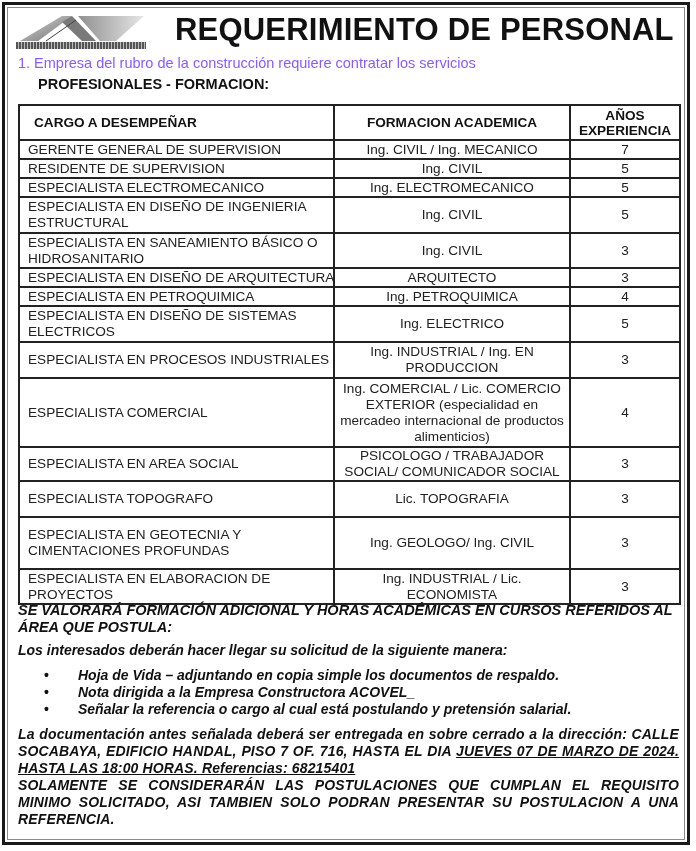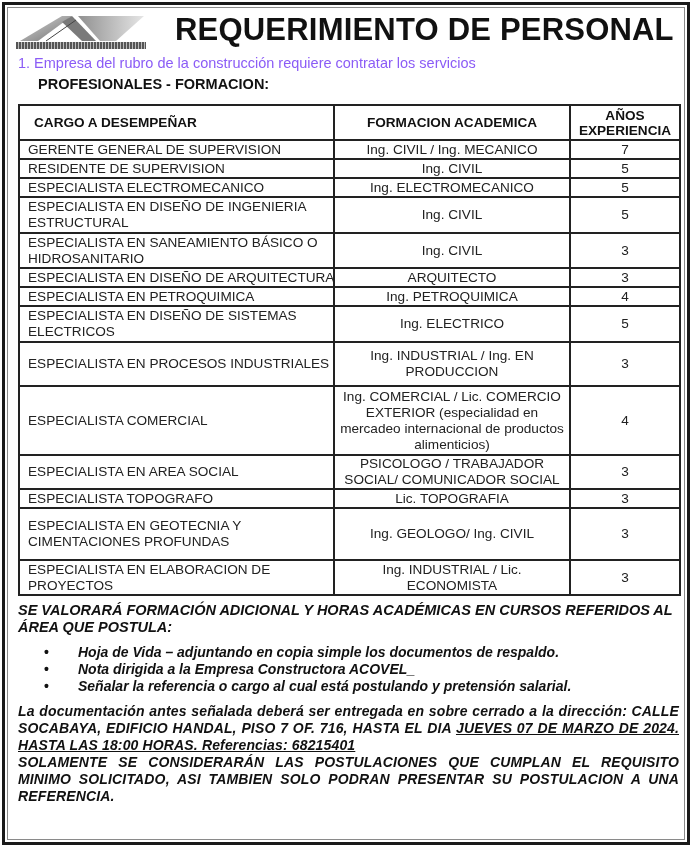--- a/index.html
+++ b/index.html
@@ -113,55 +113,56 @@
     <tr style="height:19px">
       <td class="c1">ESPECIALISTA EN PETROQUIMICA</td>
       <td class="c2">Ing. PETROQUIMICA</td>
       <td class="c3">4</td>
     </tr>
     <tr style="height:36px">
       <td class="c1">ESPECIALISTA EN DISEÑO DE SISTEMAS ELECTRICOS</td>
       <td class="c2">Ing. ELECTRICO</td>
       <td class="c3">5</td>
     </tr>
-    <tr style="height:44px">
+    <tr style="height:36px">
       <td class="c1" style="white-space:nowrap;padding-right:0">ESPECIALISTA EN PROCESOS INDUSTRIALES</td>
       <td class="c2" style="padding:0 30px">Ing. INDUSTRIAL / Ing. EN PRODUCCION</td>
       <td class="c3">3</td>
     </tr>
     <tr style="height:69px">
       <td class="c1">ESPECIALISTA COMERCIAL</td>
       <td class="c2" style="padding:0 2px">Ing. COMERCIAL / Lic. COMERCIO EXTERIOR (especialidad en mercadeo internacional de productos alimenticios)</td>
       <td class="c3">4</td>
     </tr>
     <tr style="height:34px">
       <td class="c1">ESPECIALISTA EN AREA SOCIAL</td>
       <td class="c2" style="padding:0 2px">PSICOLOGO / TRABAJADOR SOCIAL/ COMUNICADOR SOCIAL</td>
       <td class="c3">3</td>
     </tr>
-    <tr style="height:19px">
+    <tr style="height:36px">
       <td class="c1">ESPECIALISTA TOPOGRAFO</td>
       <td class="c2">Lic. TOPOGRAFIA</td>
       <td class="c3">3</td>
     </tr>
     <tr style="height:52px">
       <td class="c1" style="padding-right:60px">ESPECIALISTA EN GEOTECNIA Y CIMENTACIONES PROFUNDAS</td>
       <td class="c2">Ing. GEOLOGO/ Ing. CIVIL</td>
       <td class="c3">3</td>
     </tr>
     <tr style="height:35px">
       <td class="c1" style="padding-right:60px">ESPECIALISTA EN ELABORACION DE PROYECTOS</td>
       <td class="c2" style="padding:0 40px">Ing. INDUSTRIAL / Lic. ECONOMISTA</td>
       <td class="c3">3</td>
     </tr>
   </tbody>
 </table>
 
 <div class="notes">
   <p class="n1">SE VALORARÁ FORMACIÓN ADICIONAL Y HORAS ACADÉMICAS EN CURSOS REFERIDOS AL ÁREA QUE POSTULA:</p>
+  <p class="n2">Los interesados deberán hacer llegar su solicitud de la siguiente manera:</p>
   <ul class="bul">
     <li>Hoja de Vida – adjuntando en copia simple los documentos de respaldo.</li>
     <li>Nota dirigida a la Empresa Constructora ACOVEL_</li>
     <li>Señalar la referencia o cargo al cual está postulando y pretensión salarial.</li>
   </ul>
   <p class="n3"><span>La documentación antes señalada deberá ser entregada en sobre cerrado a la dirección: CALLE SOCABAYA, EDIFICIO HANDAL, PISO 7 OF. 716, HASTA EL DIA </span><span class="u">JUEVES 07 DE MARZO DE 2024. HASTA LAS 18:00 HORAS. Referencias: 68215401</span></p>
   <p class="n3" style="margin-top:0">SOLAMENTE SE CONSIDERARÁN LAS POSTULACIONES QUE CUMPLAN EL REQUISITO MINIMO SOLICITADO, ASI TAMBIEN SOLO PODRAN PRESENTAR SU POSTULACION A UNA REFERENCIA.</p>
 </div>
 
 </body></html>

